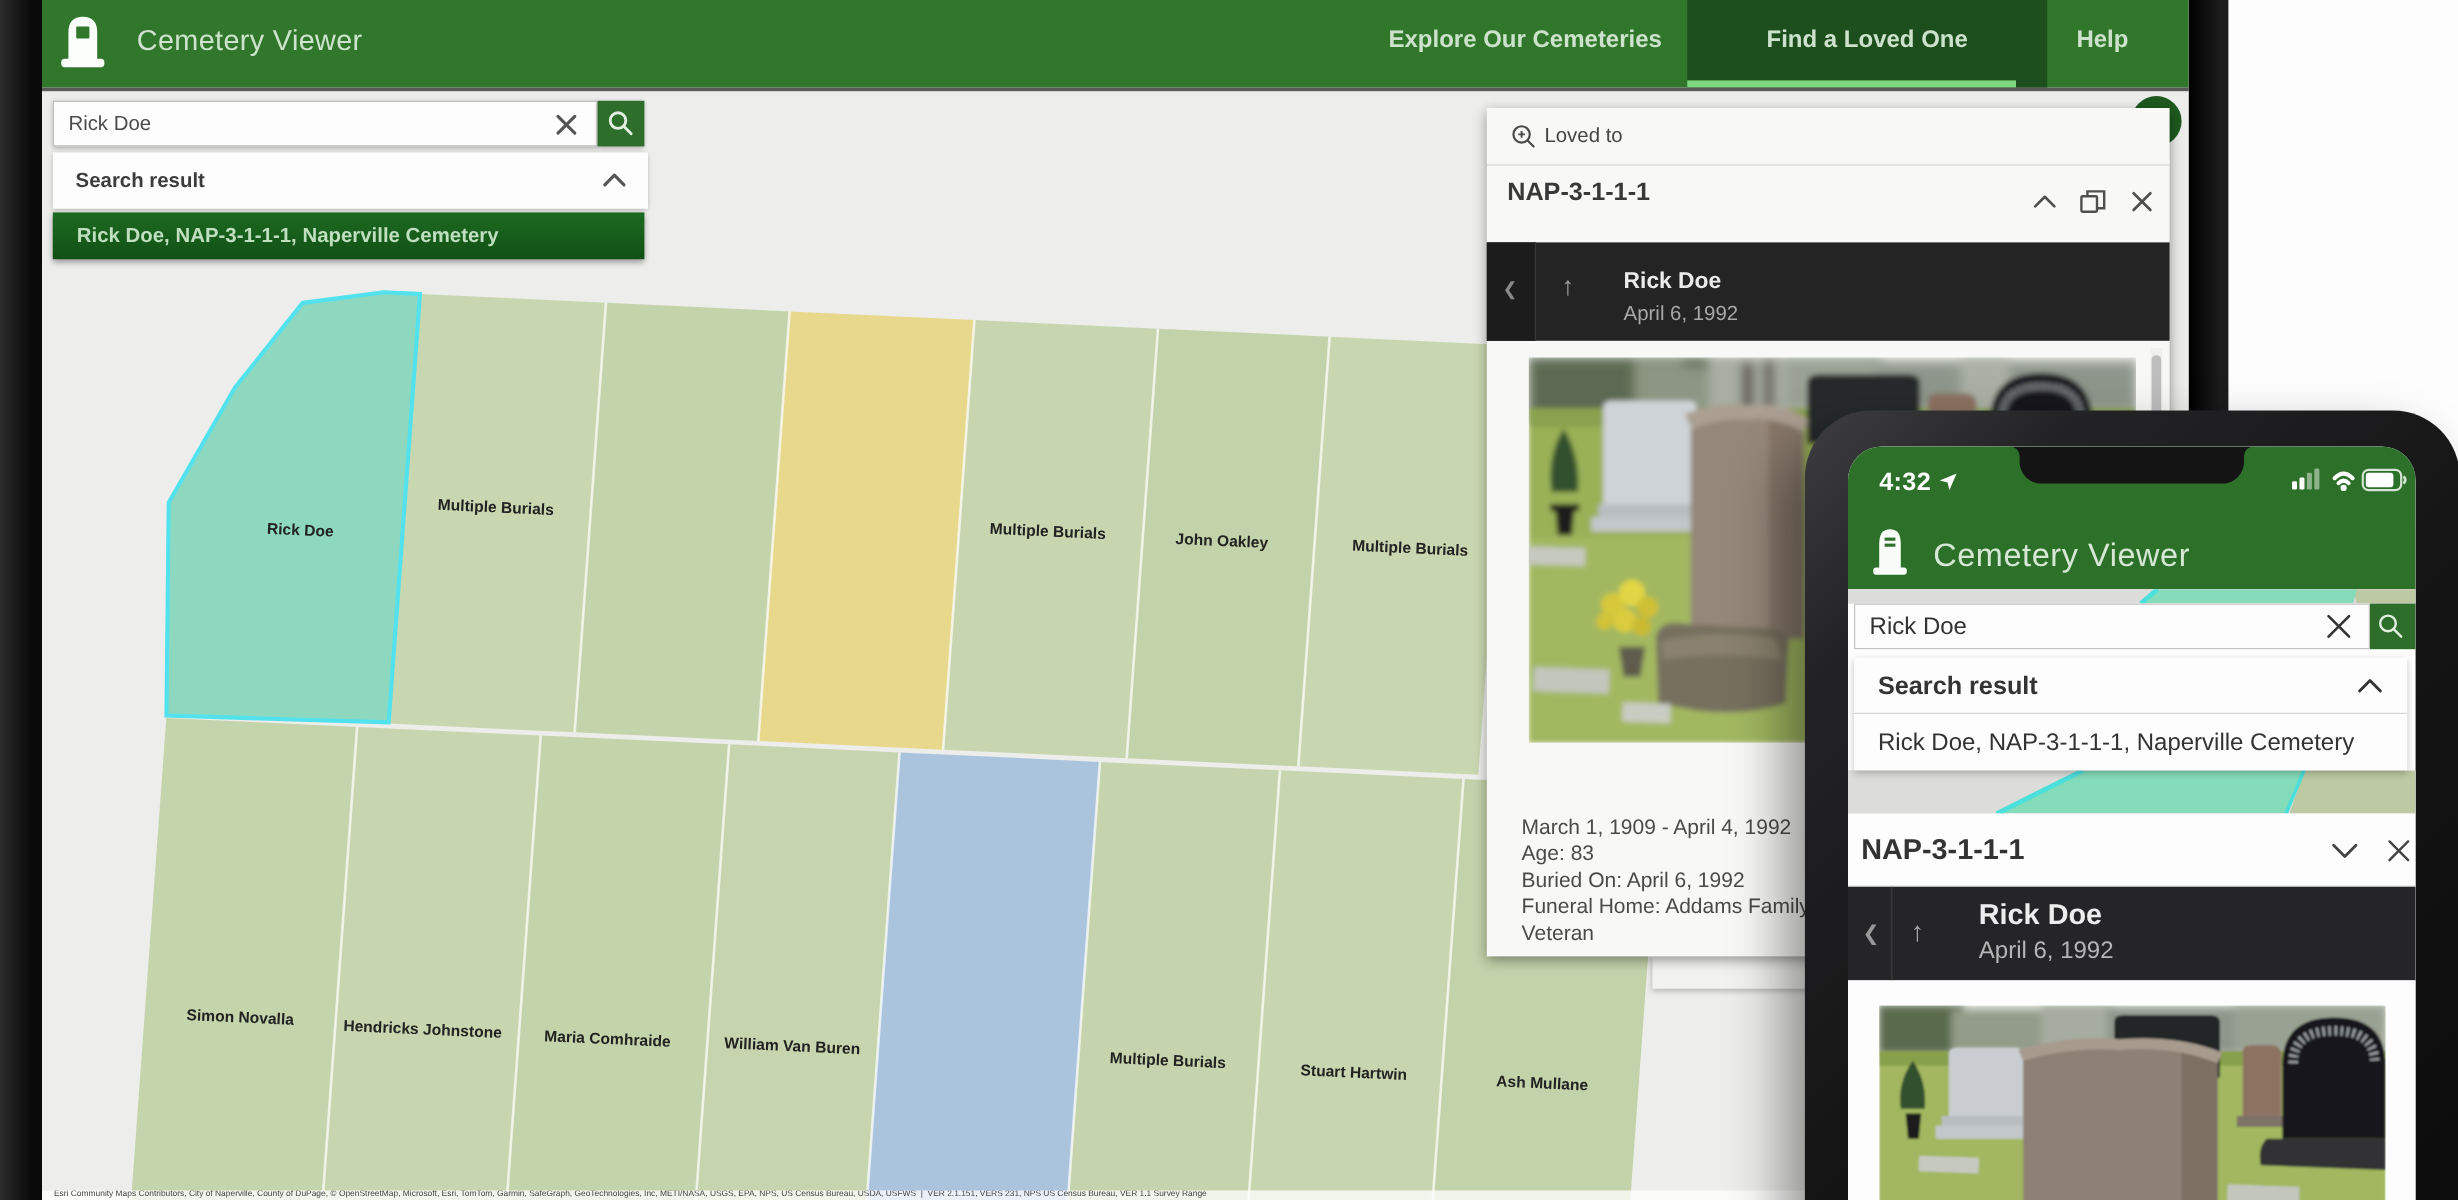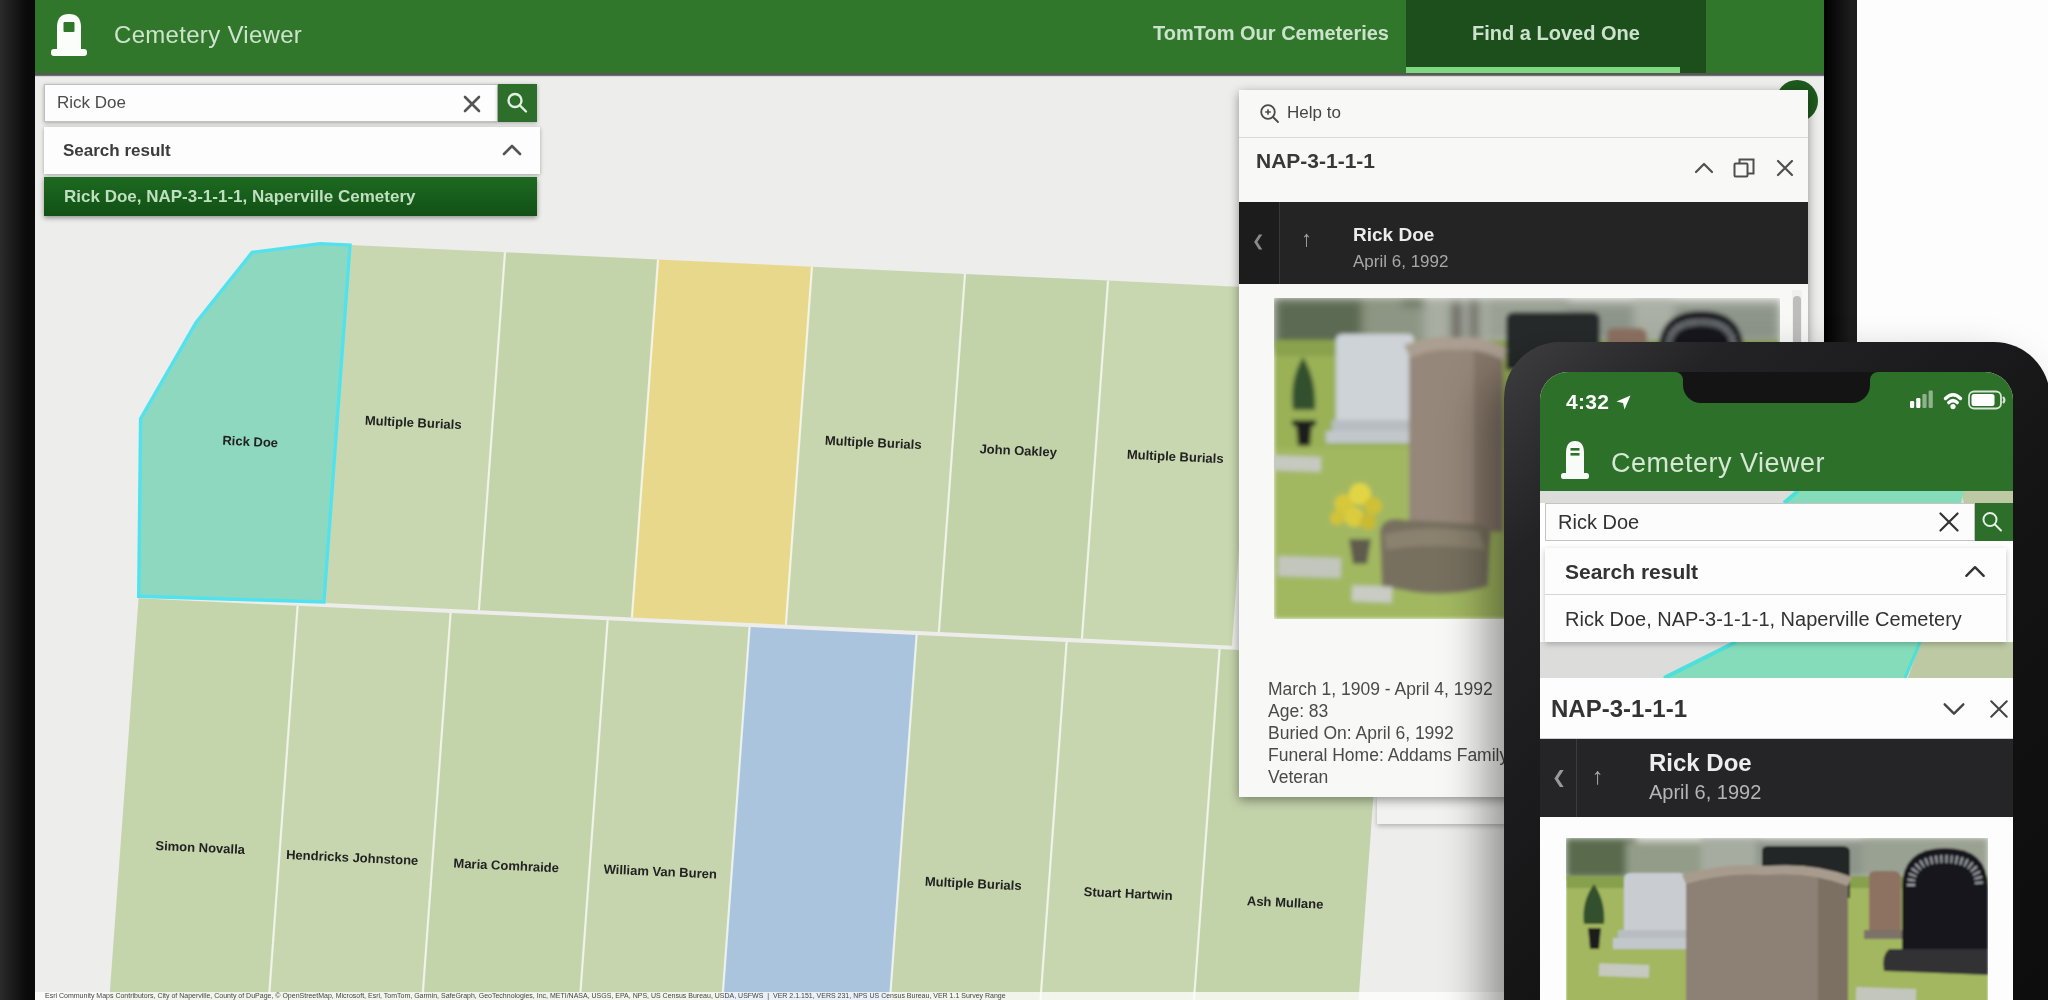--- a/index.html
+++ b/index.html
@@ -117,22 +117,23 @@
 <text transform="translate(1250,834) rotate(2.6)" text-anchor="middle" font-size="13" font-weight="bold" fill="#222">Ash Mullane</text>
 </svg>
   <div id="attr">Esri Community Maps Contributors, City of Naperville, County of DuPage, © OpenStreetMap, Microsoft, Esri, TomTom, Garmin, SafeGraph, GeoTechnologies, Inc, METI/NASA, USGS, EPA, NPS, US Census Bureau, USDA, USFWS&nbsp;&nbsp;|&nbsp;&nbsp;VER 2.1.151, VERS 231, NPS US Census Bureau, VER 1.1 Survey Range</div>
   <div id="nav">
     <svg width="50" height="48" style="position:absolute;left:9px;top:9px" viewBox="0 0 50 48">
       <path d="M13 42 L13 18 Q13 5 25 5 Q37 5 37 18 L37 42 Z" fill="#fbfdfb"></path>
       <rect x="19.5" y="13" width="11" height="10" rx="1" fill="#31772b"></rect>
       <rect x="7" y="40" width="36" height="7" rx="3" fill="#fbfdfb"></rect>
     </svg>
     <div class="ttl">Cemetery Viewer</div>
-    <div class="navitem" id="nv1">TomTom Our Cemeteries</div>
+    <div class="navitem" id="nv1">Explore Our Cemeteries</div>
     <div class="navitem" id="nv2">Find a Loved One<div class="ul"></div></div>
+    <div class="navitem" id="nv3">Help</div>
   </div>
   <div id="navsep"></div>
 
   <div class="spanel" id="sInput">Rick Doe
     <svg width="18" height="18" viewBox="0 0 18 18" style="position:absolute;right:16px;top:10px">
       <path d="M2 2 L16 16 M16 2 L2 16" stroke="#555" stroke-width="2.6" stroke-linecap="round"></path>
       </svg>
   </div>
   <div class="spanel" id="sBtn">
     <svg width="24" height="24" viewBox="0 0 24 24" style="position:absolute;left:7px;top:7px">
@@ -152,21 +153,21 @@
 
   <div id="gcirc"></div>
   <div id="ptail"></div>
   <div id="popup">
     <div class="zoomrow">
       <svg width="22" height="22" viewBox="0 0 22 22" style="position:absolute;left:20px;top:13px">
         <circle cx="9" cy="9" r="6.8" fill="none" stroke="#4a4a4a" stroke-width="1.8"></circle>
         <path d="M9 6.2 L9 11.8 M6.2 9 L11.8 9" stroke="#4a4a4a" stroke-width="1.6"></path>
         <path d="M14 14 L19 19" stroke="#4a4a4a" stroke-width="1.8" stroke-linecap="round"></path>
         </svg>
-      <span>Help to</span>
+      <span>Loved to</span>
     </div>
     <div class="title">NAP-3-1-1-1</div>
     <svg width="20" height="12" viewBox="0 0 20 12" style="position:absolute;left:455px;top:72px">
       <path d="M2 10 L10 2 L18 10" fill="none" stroke="#4f4f4f" stroke-width="2.2" stroke-linecap="round" stroke-linejoin="round"></path>
       </svg>
     <svg width="22" height="20" viewBox="0 0 22 20" style="position:absolute;left:494px;top:68px">
       <rect x="1.5" y="5.5" width="13" height="13" fill="none" stroke="#4f4f4f" stroke-width="2" rx="1"></rect>
       <path d="M6.5 5.5 L6.5 1.5 L20.5 1.5 L20.5 15.5 L14.5 15.5" fill="none" stroke="#4f4f4f" stroke-width="2"></path>
       </svg>
     <svg width="18" height="18" viewBox="0 0 18 18" style="position:absolute;left:537px;top:69px">

